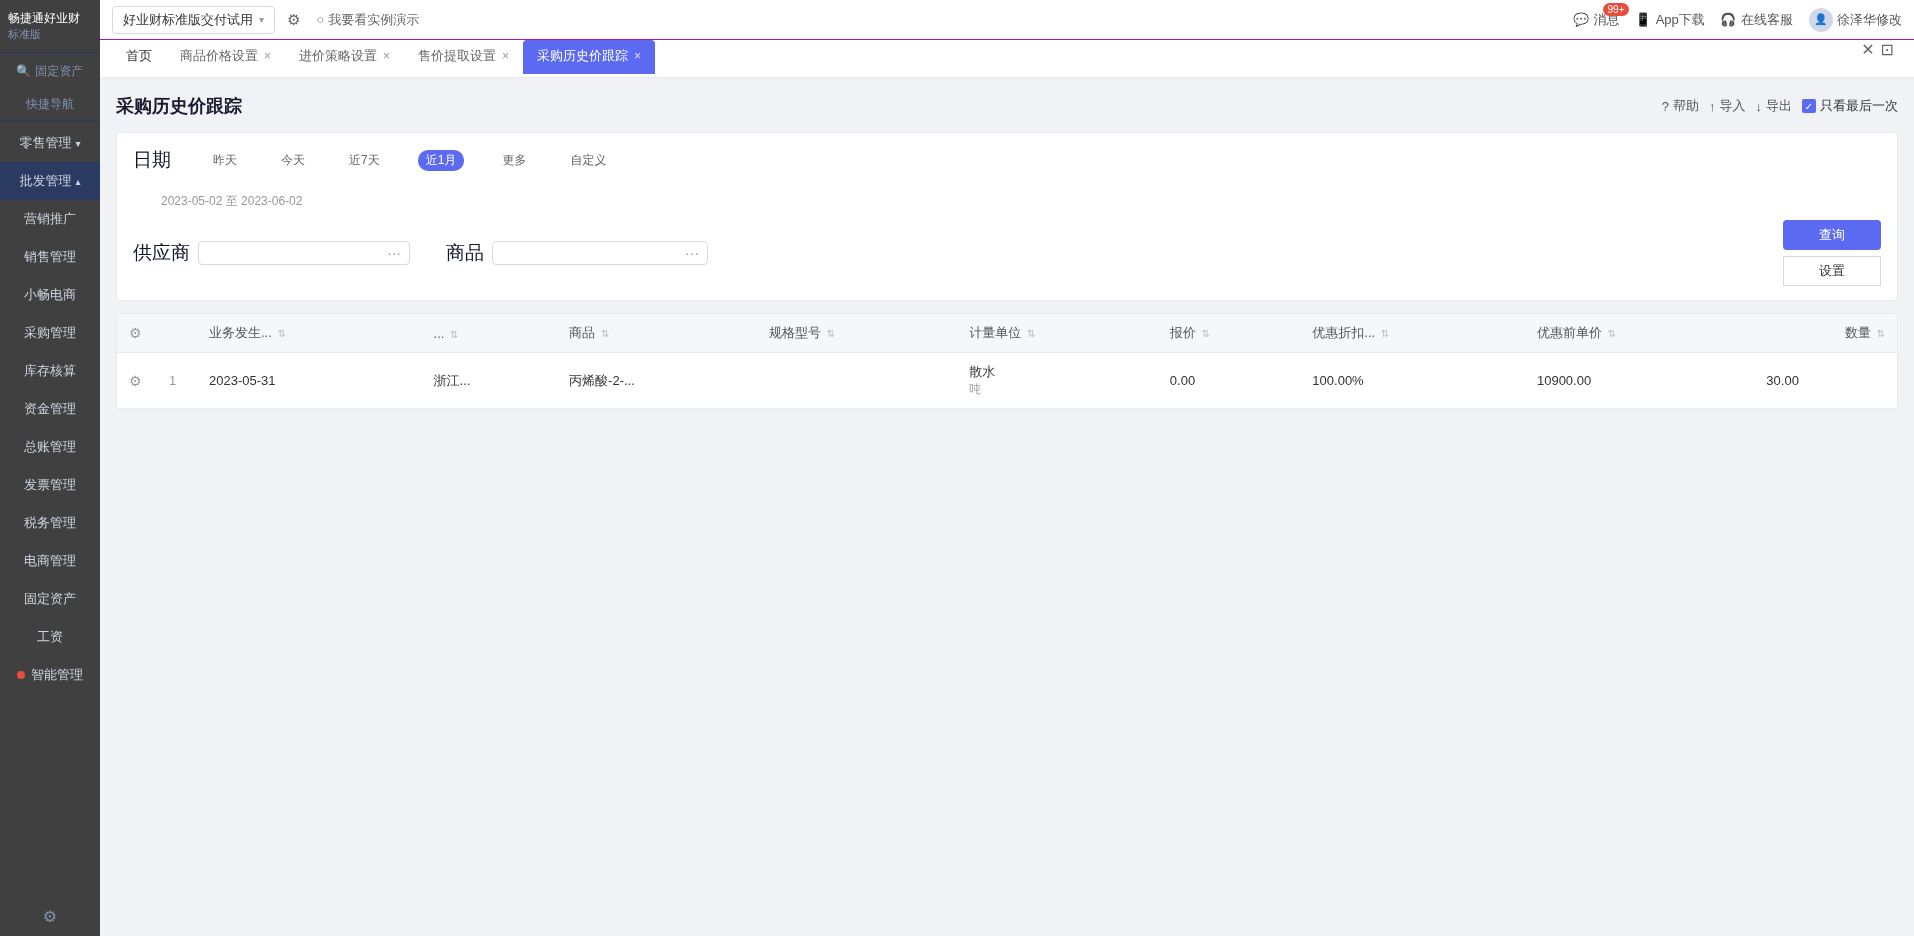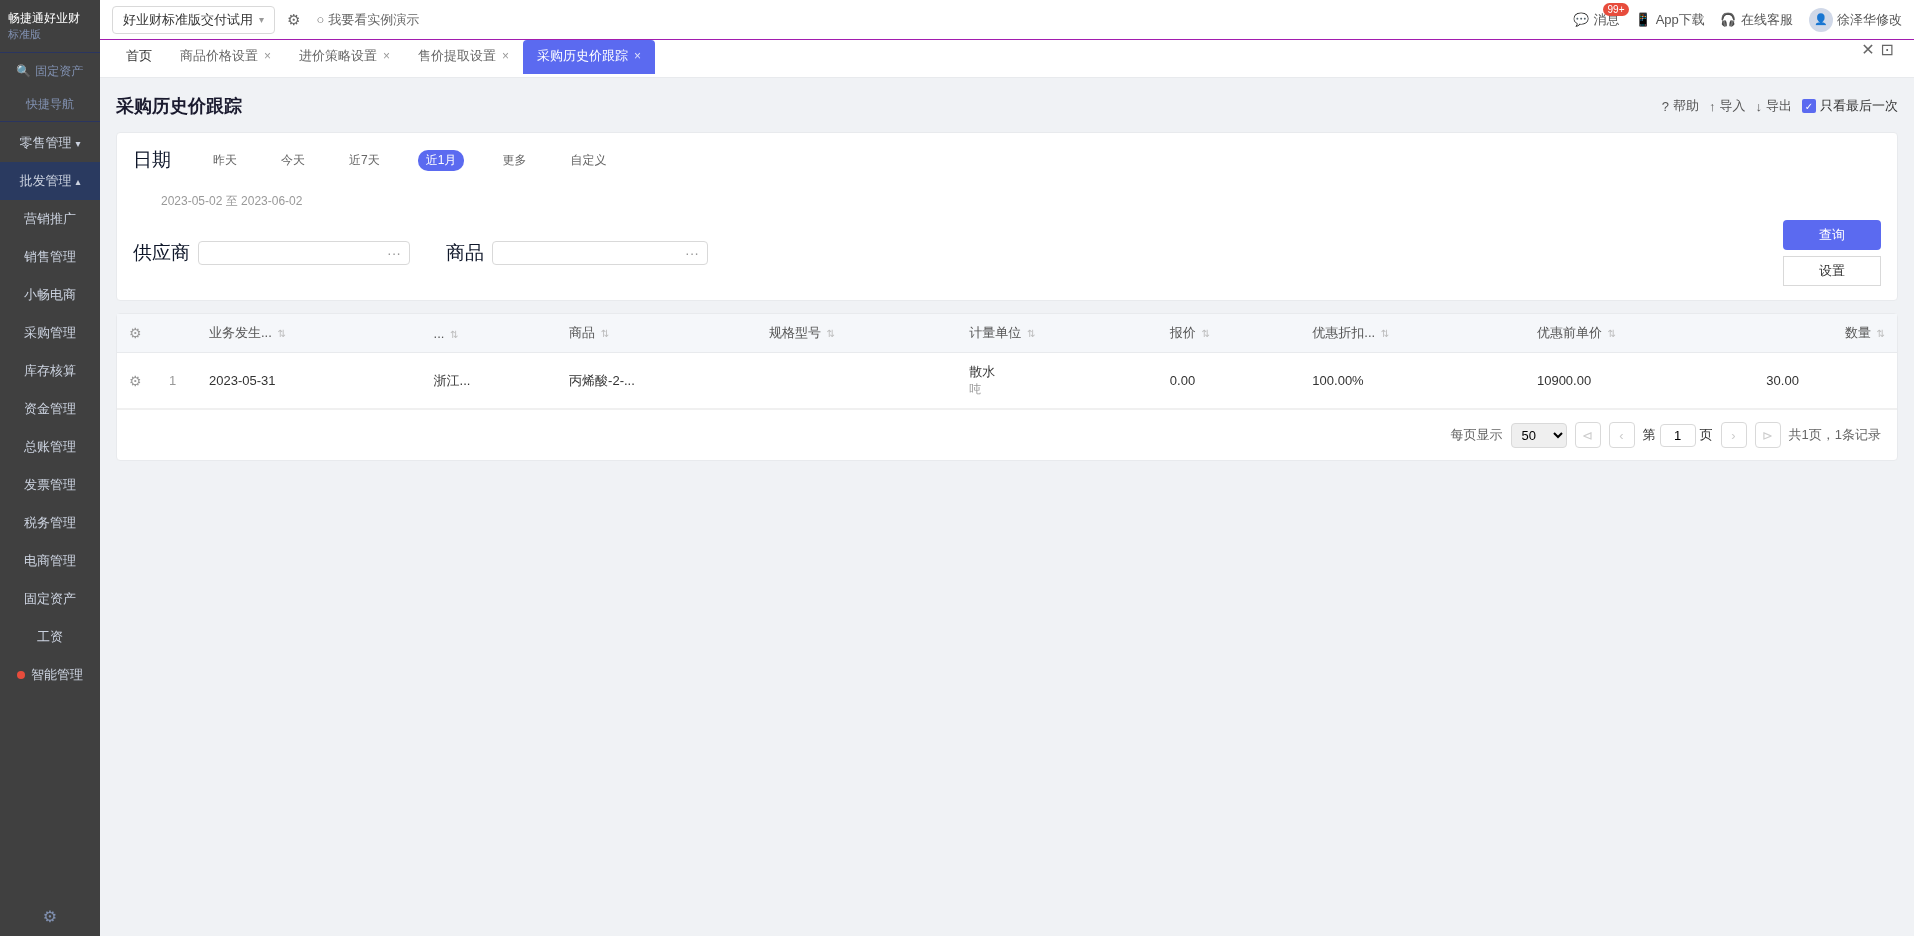--- a/index.html
+++ b/index.html
@@ -356,34 +356,16 @@
               <span style="color:#999;font-size:12px;">吨</span>
             </td>
             <td>0.00</td>
             <td>100.00%</td>
             <td>10900.00</td>
             <td style="text-align:left;">30.00</td>
           </tr>
         </tbody>
       </table>
 
-      <div class="pagination">
-        <span class="page-size-label">每页显示</span>
-        <select class="page-size-select">
-          <option>20</option>
-          <option selected="">50</option>
-          <option>100</option>
-        </select>
-        <button class="page-nav-btn disabled">⊲</button>
-        <button class="page-nav-btn disabled">‹</button>
-        <div class="page-input-wrap">
-          <span>第</span>
-          <input class="page-input" type="text" value="1" style="">
-          <span>页</span>
-        </div>
-        <button class="page-nav-btn disabled">›</button>
-        <button class="page-nav-btn disabled">⊳</button>
-        <span class="page-info">共1页，1条记录</span>
-      </div>
     </div>
 
   </div>
 </div>
 
 </body></html>

